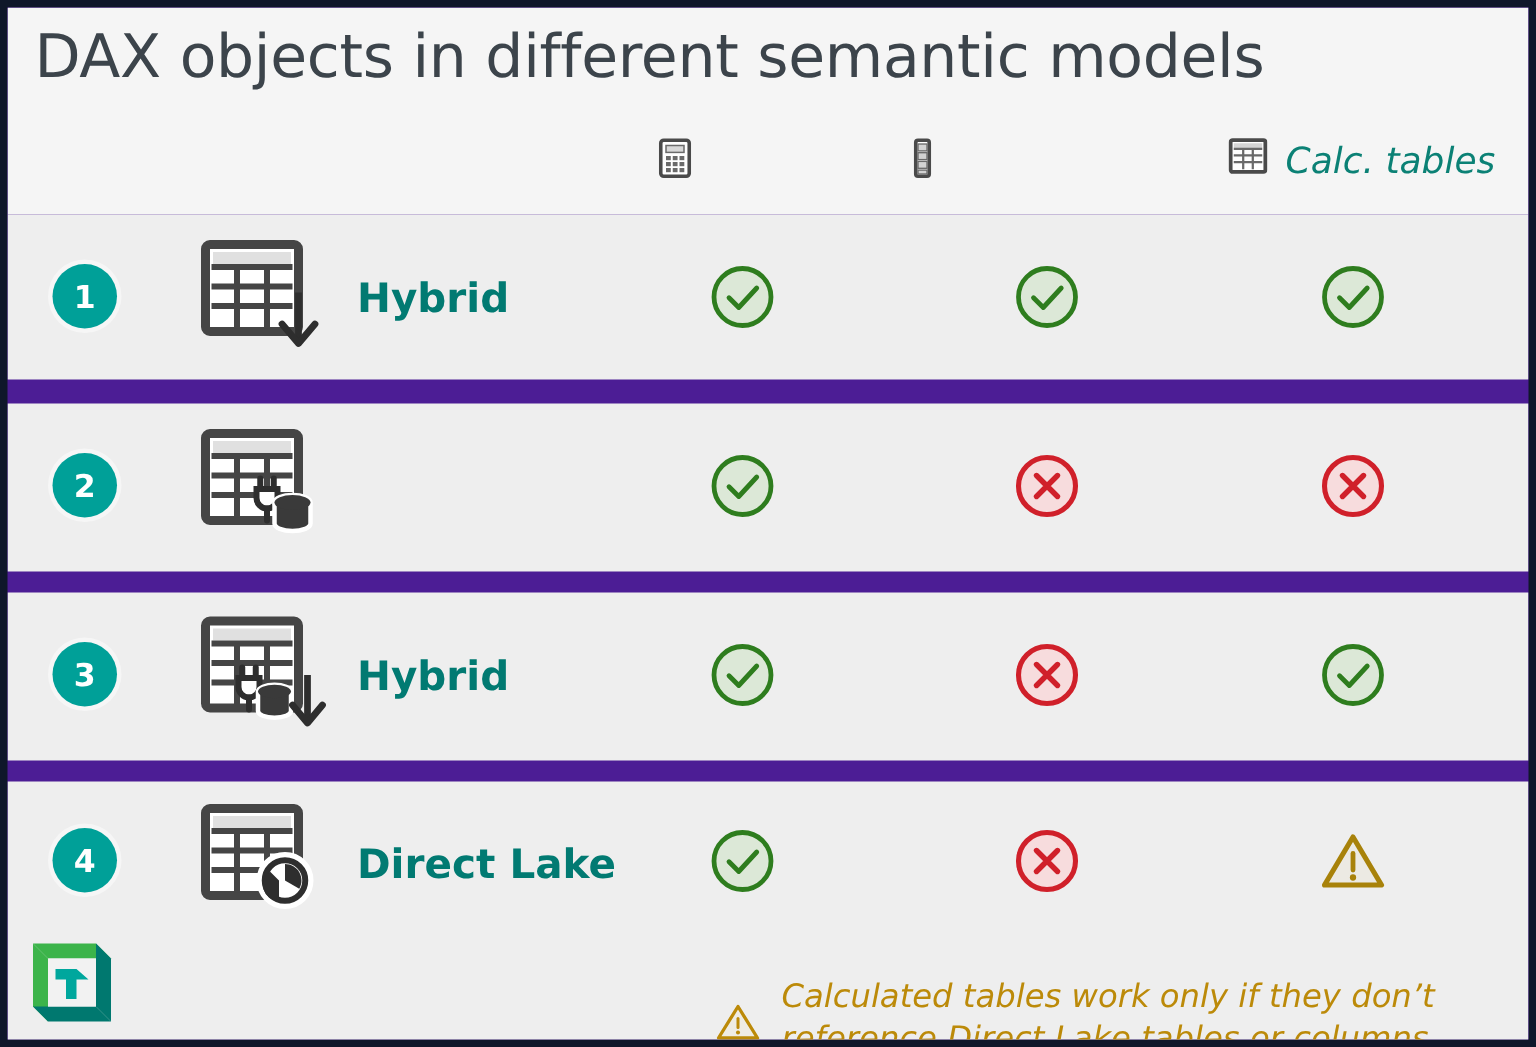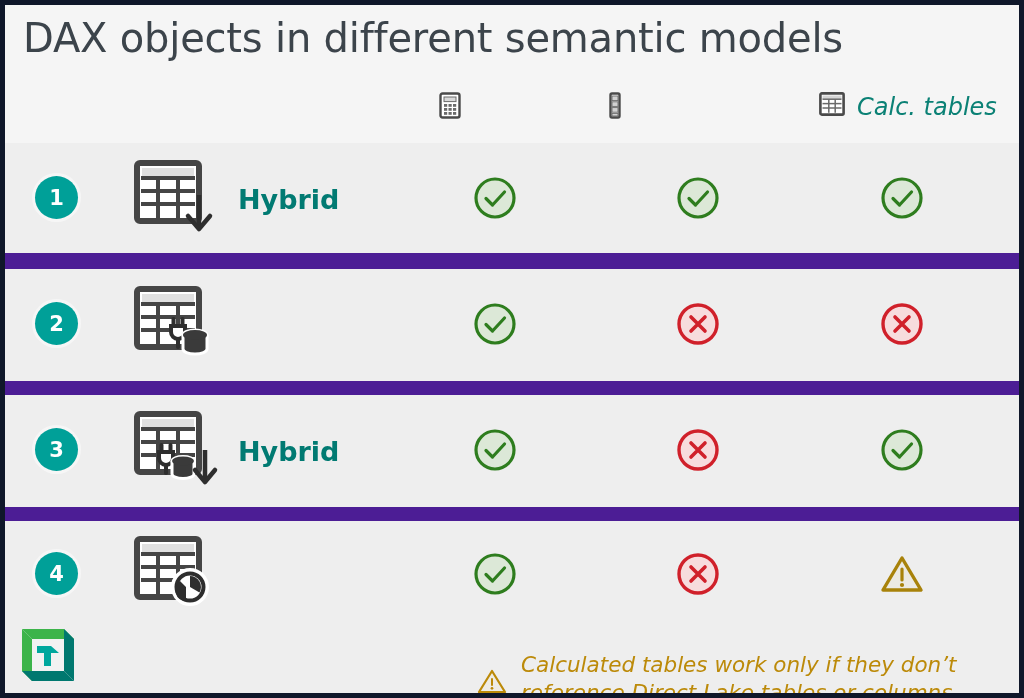--- a/index.html
+++ b/index.html
@@ -383,20 +383,21 @@
         </g>
         <g>
           <circle cx="57" cy="52" r="16" fill="#ffffff" stroke="#ffffff" stroke-width="6"></circle>
           <circle cx="57" cy="52" r="13.5" fill="#ffffff" stroke="#2e2e2e" stroke-width="4"></circle>
           <path d="M57 41 a11 11 0 0 1 9.5 16.5 L57 52 Z" fill="#2e2e2e"></path>
           <path d="M47 46 a11 11 0 0 0 6 20 L53 52 Z" fill="#2e2e2e"></path>
         </g>
       </svg>
     </span>
 
+    <div class="mode-label">Direct Lake</div>
 
     <span class="status c1">
       <svg width="46" height="46" viewBox="0 0 46 46">
         <circle cx="23" cy="23" r="19" fill="#dce8d7" stroke="#2e7d1e" stroke-width="3.2"></circle>
         <path d="M14 23.5 L20.5 30 L32.5 17" fill="none" stroke="#2e7d1e" stroke-width="3.2" stroke-linecap="round" stroke-linejoin="round"></path>
       </svg>
     </span>
     <span class="status c2">
       <svg width="46" height="46" viewBox="0 0 46 46">
         <circle cx="23" cy="23" r="19" fill="#f7dcdd" stroke="#d0202a" stroke-width="3.4"></circle>

